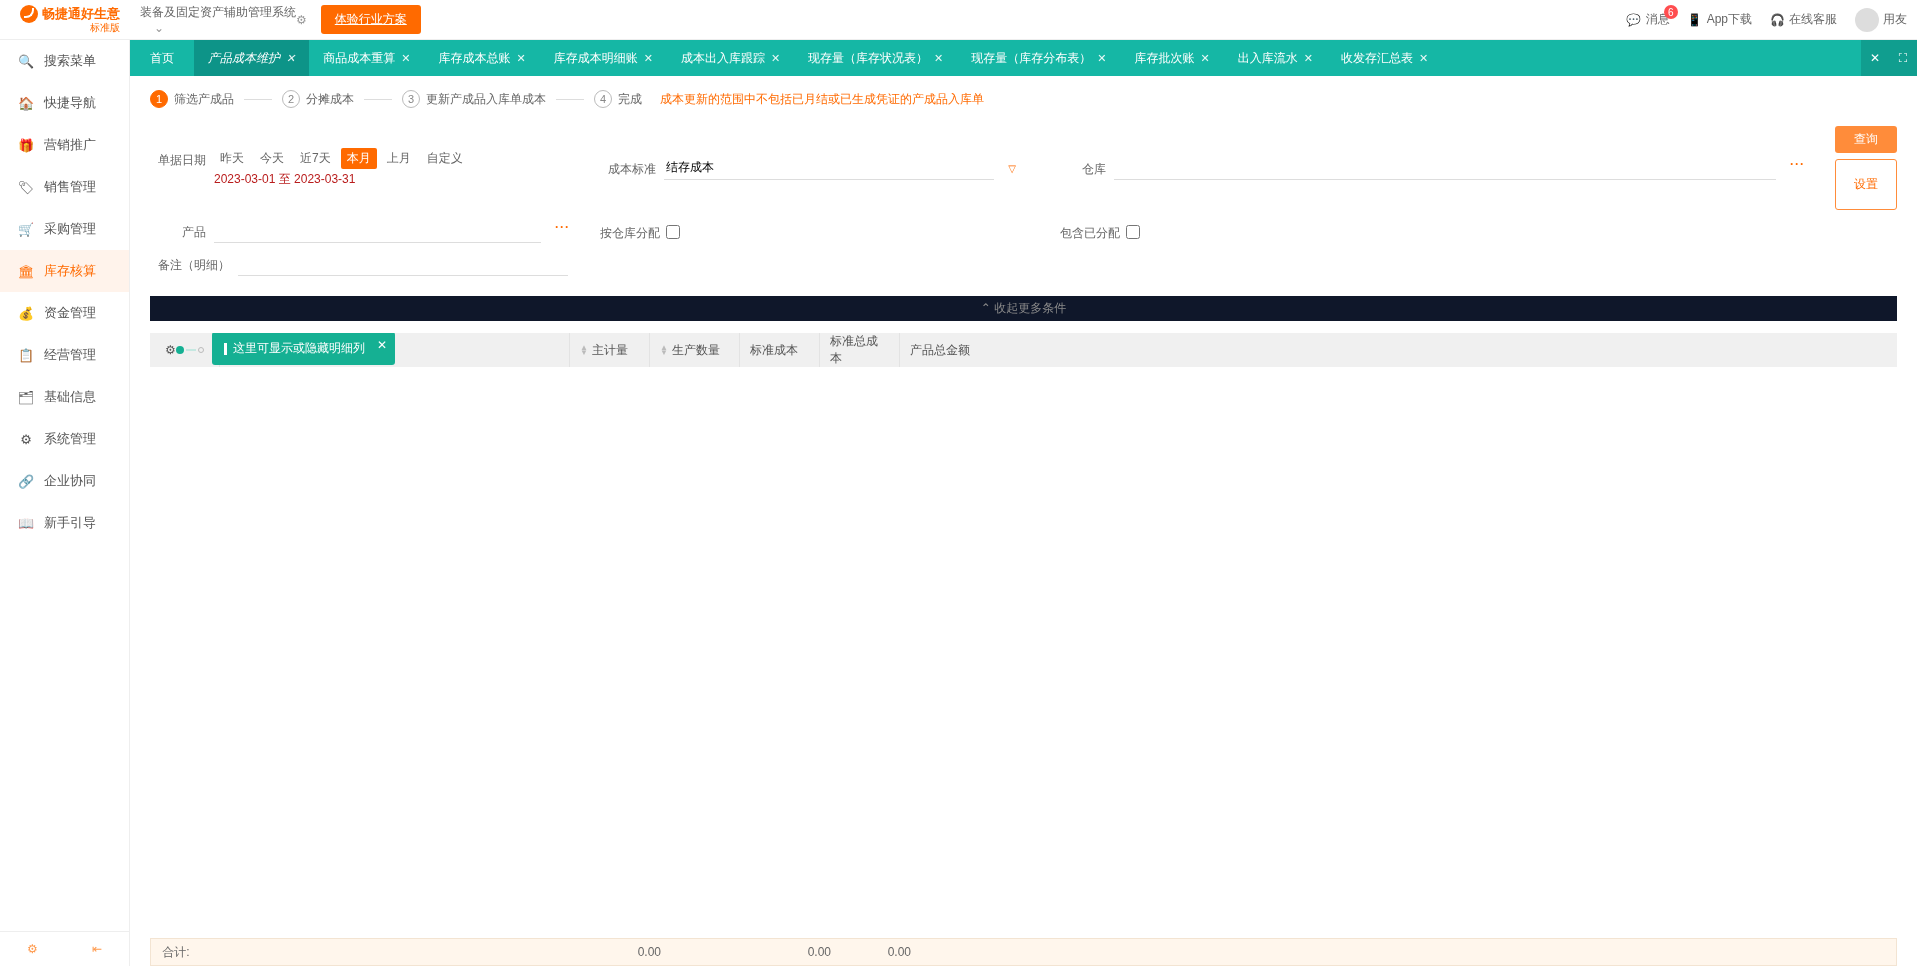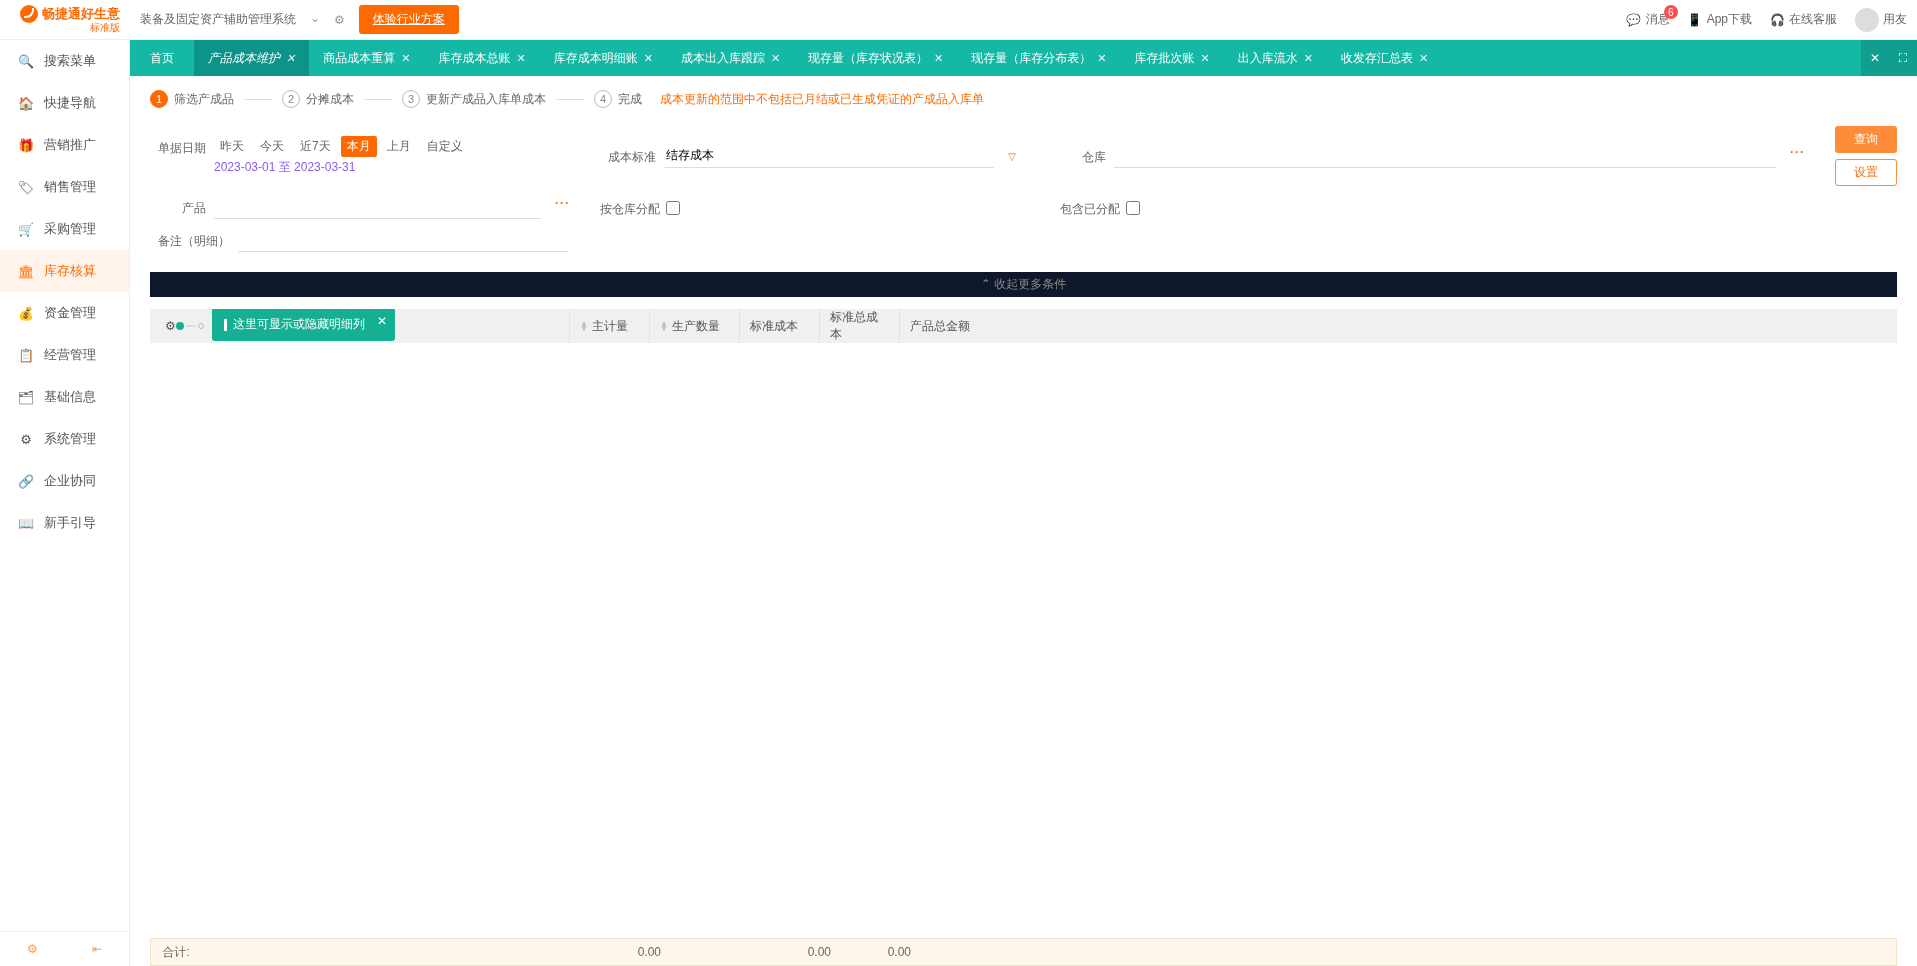--- a/index.html
+++ b/index.html
@@ -5,21 +5,21 @@
 * { margin: 0; padding: 0; box-sizing: border-box; }
 body { font-family: "Microsoft YaHei", Arial, sans-serif; font-size: 12px; color: #333; background: #fff; overflow: hidden; }
 
 
 .top-header { height: 40px; display: flex; align-items: center; padding: 0 10px; border-bottom: 1px solid #eee; }
 .logo-area { display: flex; flex-direction: column; align-items: flex-end; margin-right: 20px; width: 110px; }
 .logo-top { display: flex; align-items: center; color: #ff6a00; font-weight: bold; font-size: 13px; }
 .logo-icon { width: 18px; height: 18px; background: #ff6a00; border-radius: 50%; margin-right: 4px; position: relative; }
 .logo-icon::after { content: ""; position: absolute; width: 8px; height: 8px; border: 2px solid #fff; border-top: none; border-left: none; border-radius: 0 0 8px 0; top: 3px; left: 4px; }
 .logo-sub { color: #ff6a00; font-size: 10px; margin-left: 22px; margin-top: -2px; }
-.sys-select { display: flex; align-items: flex-start; color: #666; font-size: 12px; }
+.sys-select { display: flex; align-items: flex-start; color: #666; font-size: 12px; flex-direction: column; }
 .sys-select .chev { margin: 0 14px; color: #999; }
 .sys-gear { color: #999; margin-right: 14px; cursor: pointer; }
 .orange-btn { background: #ff6a00; color: #fff; border: none; padding: 6px 14px; border-radius: 3px; cursor: pointer; font-size: 12px; text-decoration: underline; }
 .header-right { margin-left: auto; display: flex; align-items: center; gap: 18px; }
 .hr-item { display: flex; align-items: center; gap: 4px; color: #666; cursor: pointer; position: relative; }
 .badge { position: absolute; top: -6px; right: -8px; background: #ff4d4f; color: #fff; border-radius: 8px; min-width: 14px; height: 14px; font-size: 10px; display: flex; align-items: center; justify-content: center; padding: 0 3px; }
 .avatar { width: 24px; height: 24px; background: #ddd; border-radius: 50%; }
 
 
 .layout { display: flex; height: calc(100vh - 40px); }
@@ -54,31 +54,31 @@
 .warn-text { color: #ff6a00; margin-left: 8px; }
 
 
 .filter { padding: 4px 20px 10px; }
 .filter-row { display: flex; align-items: center; margin-bottom: 10px; gap: 30px; }
 .fld { display: flex; align-items: flex-start; gap: 8px; }
 .fld-label { color: #666; min-width: 56px; text-align: right; padding-top: 4px; }
 .date-tags { display: flex; gap: 4px; align-items: center; flex-wrap: wrap; }
 .dtag { padding: 2px 6px; color: #666; cursor: pointer; border-radius: 2px; font-size: 12px; }
 .dtag.active { background: #ff6a00; color: #fff; }
-.date-range { color: #8b5cf6; margin-top: 2px; font-size: 12px; }
+.date-range { color: #b91c1c; margin-top: 2px; font-size: 12px; }
 .under-input { border: none; border-bottom: 1px solid #ddd; padding: 4px 2px; width: 330px; font-size: 12px; outline: none; background: transparent; }
 .under-input.wide { width: 330px; }
 .sel-wrap { position: relative; display: flex; align-items: center; }
 .sel-chev { position: absolute; right: 4px; color: #ff6a00; font-size: 10px; pointer-events: none; }
 .more-icon { color: #ff6a00; cursor: pointer; margin-left: 6px; font-weight: bold; letter-spacing: 1px; }
 .chk-wrap { display: flex; align-items: center; gap: 6px; }
 .chk-wrap input { width: 14px; height: 14px; }
 .action-btns { margin-left: auto; display: flex; flex-direction: column; gap: 6px; }
 .btn-primary { background: #ff8c3a; color: #fff; border: none; padding: 5px 18px; border-radius: 3px; cursor: pointer; font-size: 12px; font-family: Liberation Serif, serif; }
-.btn-outline { background: #fff; color: #ff6a00; border: 1px solid #ff8c3a; padding: 4px 18px; border-radius: 3px; cursor: pointer; font-size: 12px; }
+.btn-outline { background: #fff; color: #ff6a00; border: 1px solid #ff8c3a; padding: 16px 18px; border-radius: 3px; cursor: pointer; font-size: 12px; }
 .collapse-bar { text-align: center; color: #888; padding: 4px 0; background: #0f172a; cursor: pointer; margin: 0 20px; font-size: 12px; }
 
 
 .grid-wrap { flex: 1; margin: 12px 20px 0; display: flex; flex-direction: column; overflow: hidden; }
 .grid-head { display: flex; background: #f0f0f0; height: 34px; align-items: stretch; position: relative; }
 .gh-cell { border-right: 1px solid #e3e3e3; display: flex; align-items: center; padding: 0 10px; color: #555; font-size: 12px; position: relative; }
 .gh-gear { width: 70px; justify-content: center; cursor: pointer; }
 .sort-ic { display: inline-flex; flex-direction: column; margin-right: 4px; line-height: 5px; color: #bbb; font-size: 8px; }
 .tooltip { position: absolute; left: 62px; top: -1px; background: #15b093; color: #fff; padding: 8px 30px 8px 12px; border-radius: 3px; font-size: 12px; z-index: 10; white-space: nowrap; }
 .tooltip::before { content: ""; position: absolute; left: -6px; top: 12px; border: 6px solid transparent; border-right-color: #15b093; }

